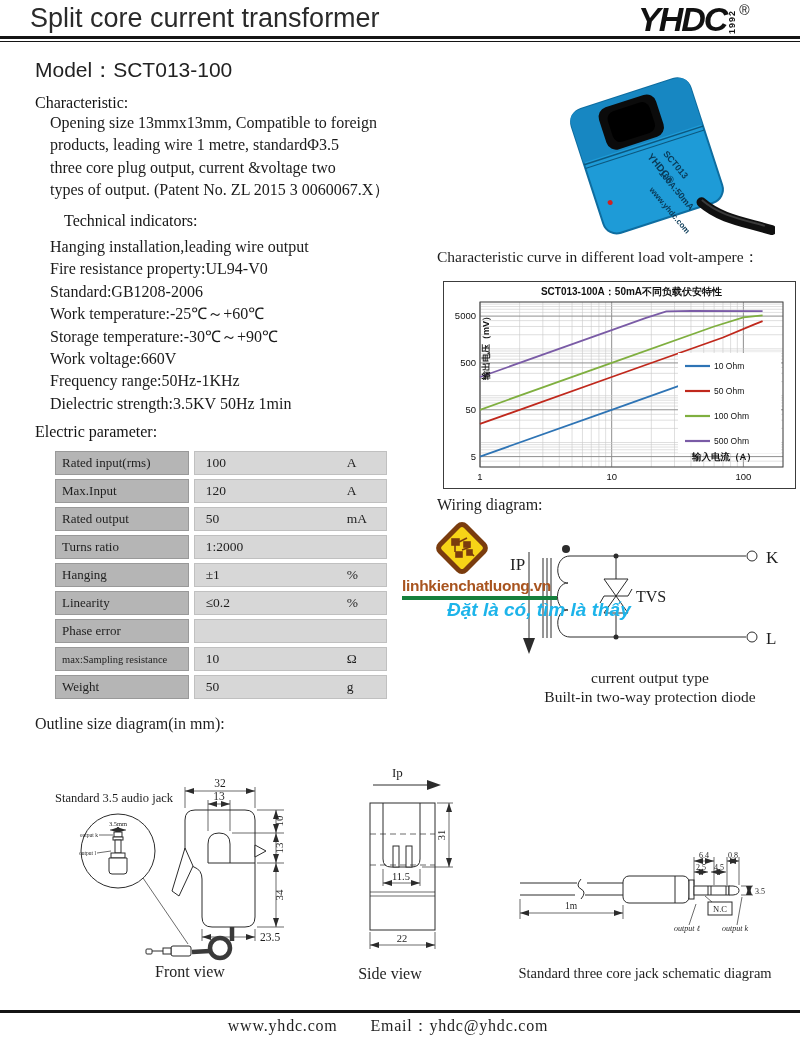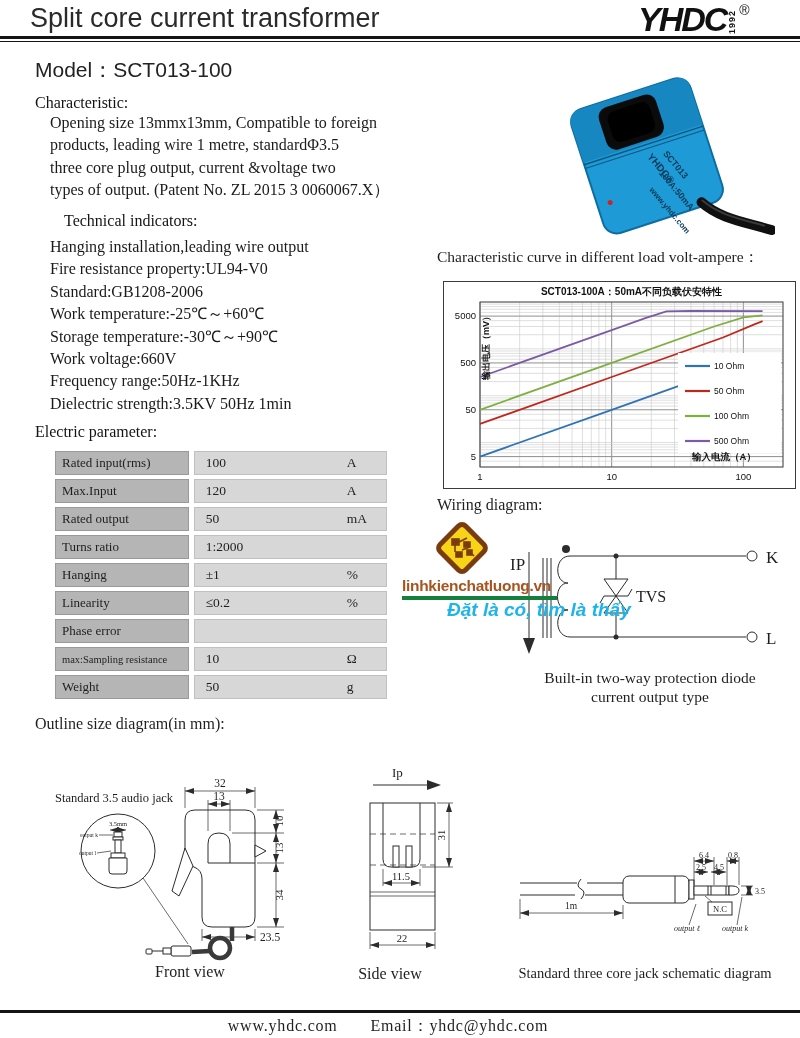--- a/index.html
+++ b/index.html
@@ -282,22 +282,22 @@
     <line class="ln" x1="104" y1="58" x2="128" y2="58"></line>
     <line class="ln" x1="104" y1="58" x2="100" y2="65"></line>
     <line class="ln" x1="128" y1="58" x2="132" y2="51"></line>
     <text x="136" y="64" font-size="16">TVS</text>
     <circle class="fw" cx="252" cy="18" r="5"></circle>
     <circle class="fw" cx="252" cy="99" r="5"></circle>
     <text x="266" y="25" font-size="17">K</text>
     <text x="266" y="106" font-size="17">L</text>
   </svg>
   <div class="abs wiring-caption">
+    <div>current output type</div>
     <div>Built-in two-way protection diode</div>
-    <div>current output type</div>
   </div>
 
   <svg class="abs" style="left:430px;top:516px;z-index:5;" width="64" height="64" viewBox="0 0 64 64">
     <rect x="14" y="14" width="36" height="36" rx="5" transform="rotate(45 32 32)" fill="#f7d417" stroke="#7a3c0e" stroke-width="5"></rect>
     <g stroke="#7a3c0e" stroke-width="1.6" fill="#7a3c0e">
       <rect x="22" y="23" width="7" height="6"></rect>
         <rect x="34" y="26" width="6" height="5"></rect>
       <rect x="26" y="36" width="6" height="5"></rect>
         <rect x="37" y="34" width="5" height="5"></rect>
       <line x1="29" y1="26" x2="37" y2="22"></line>

